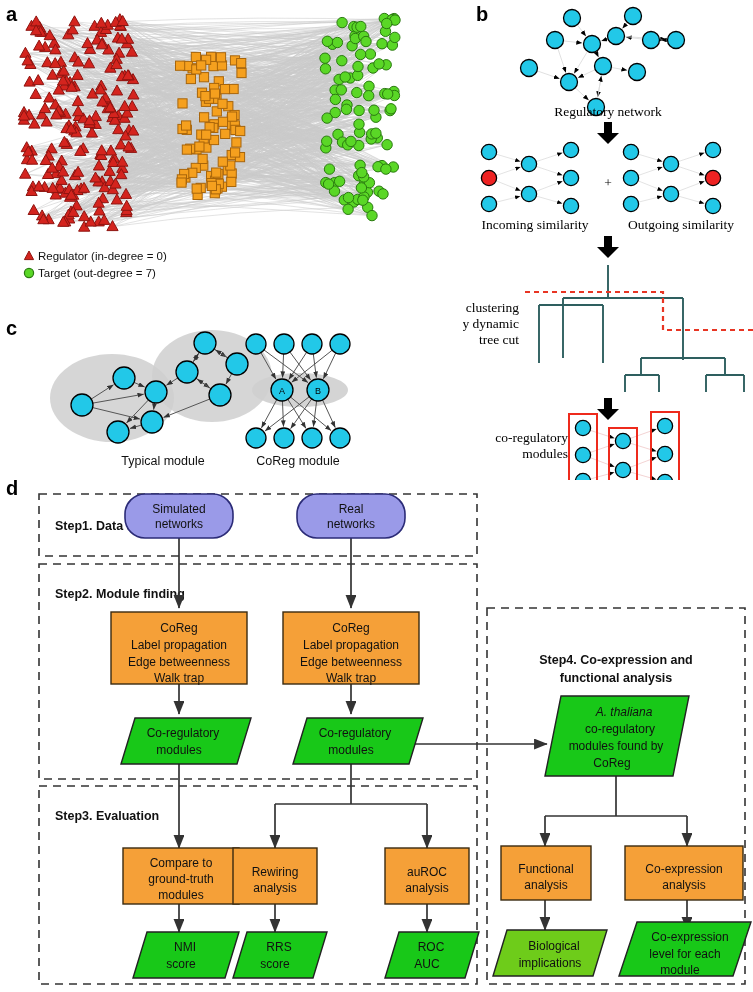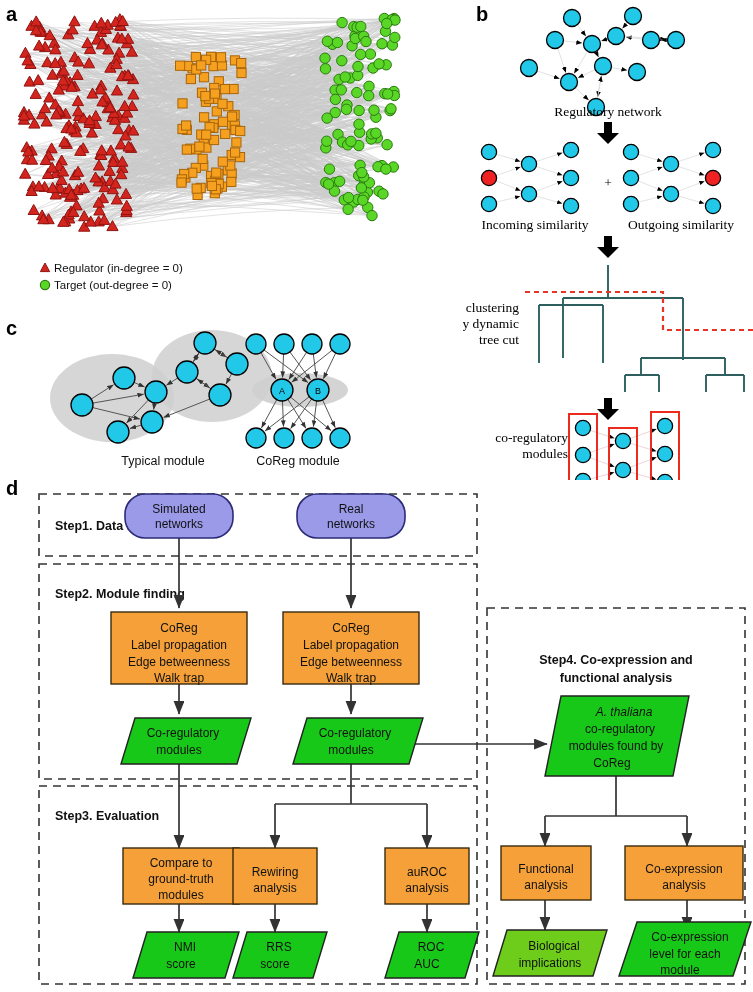--- a/index.html
+++ b/index.html
@@ -1613,36 +1613,36 @@
         <use href="#ci" transform="translate(391.0,108.8)" xlink:href="#ci"></use>
         <use href="#ci" transform="translate(348.1,209.3)" xlink:href="#ci"></use>
         <use href="#ci" transform="translate(327.1,118.1)" xlink:href="#ci"></use>
         <use href="#ci" transform="translate(385.9,169.1)" xlink:href="#ci"></use>
         <use href="#ci" transform="translate(366.0,41.5)" xlink:href="#ci"></use>
         <use href="#ci" transform="translate(386.7,23.5)" xlink:href="#ci"></use>
         <use href="#ci" transform="translate(350.9,141.4)" xlink:href="#ci"></use>
       </g>
   </svg>
 
-  <div class="legend" style="left:36px;top:247px;margin-top:12px;">
+  <div class="legend" style="left:20px;top:247px;">
     <div class="legend-row">
       <span class="legend-sym">
         <svg width="12" height="12" viewBox="-6 -6 12 12">
             <polygon points="0,-5 4.6,3.6 -4.6,3.6" fill="#d4241e" stroke="#8e1410" stroke-width="1"></polygon>
           </svg>
       </span>
       <span class="legend-txt">Regulator (in-degree = 0)</span>
     </div>
     <div class="legend-row">
       <span class="legend-sym">
         <svg width="12" height="12" viewBox="-6 -6 12 12">
             <circle r="4.6" fill="#5ad726" stroke="#2a7a10" stroke-width="1.2"></circle>
           </svg>
       </span>
-      <span class="legend-txt">Target  (out-degree = 0)</span>
+      <span class="legend-txt">Target  (out-degree = 7)</span>
     </div>
   </div>
 
   <div class="panel-letter" style="left:476px;top:4px;">b</div>
 
   <svg width="290" height="480" style="position:absolute;left:463px;top:0px;">
     <defs>
       <marker id="ah" markerWidth="7" markerHeight="7" refX="6.4" refY="2.6" orient="auto">
         <path d="M0,0 L6.6,2.6 L0,5.2 Z" fill="#000"></path>
       </marker>

